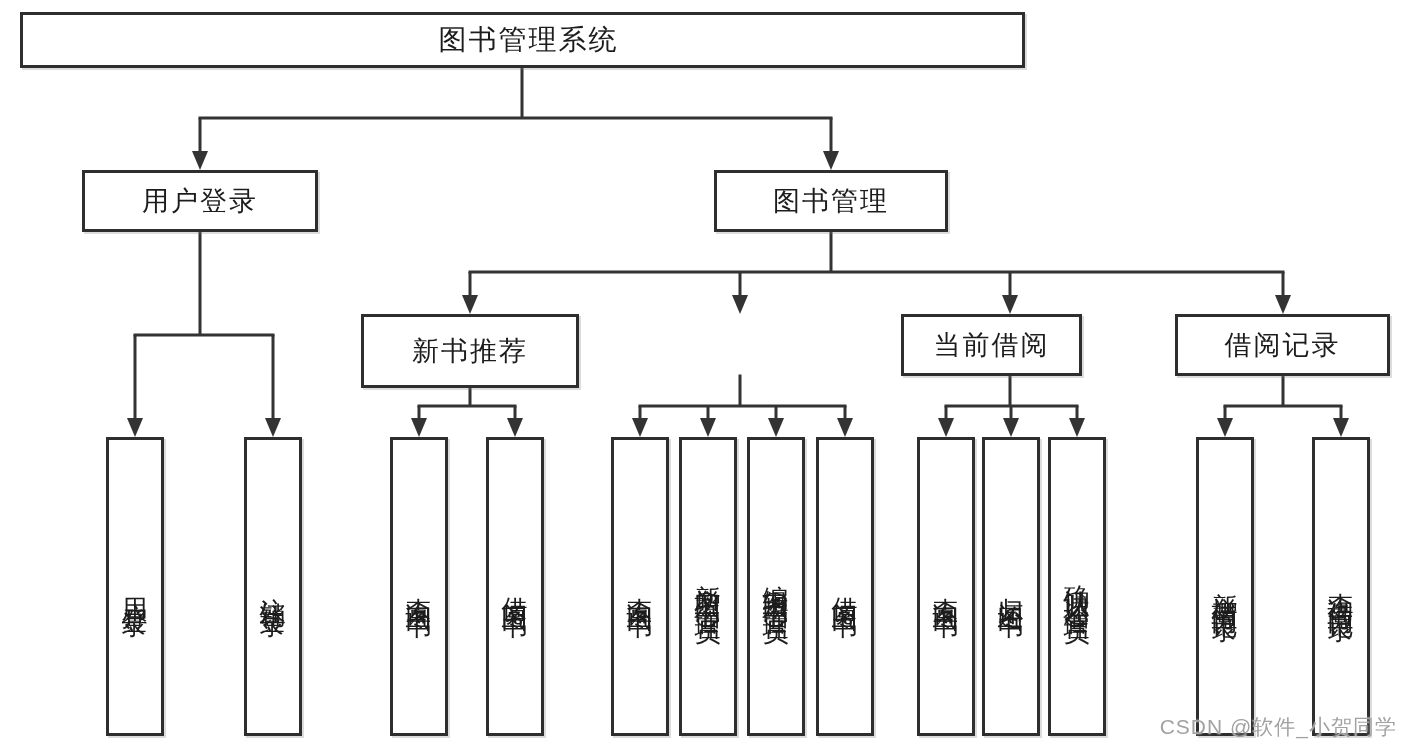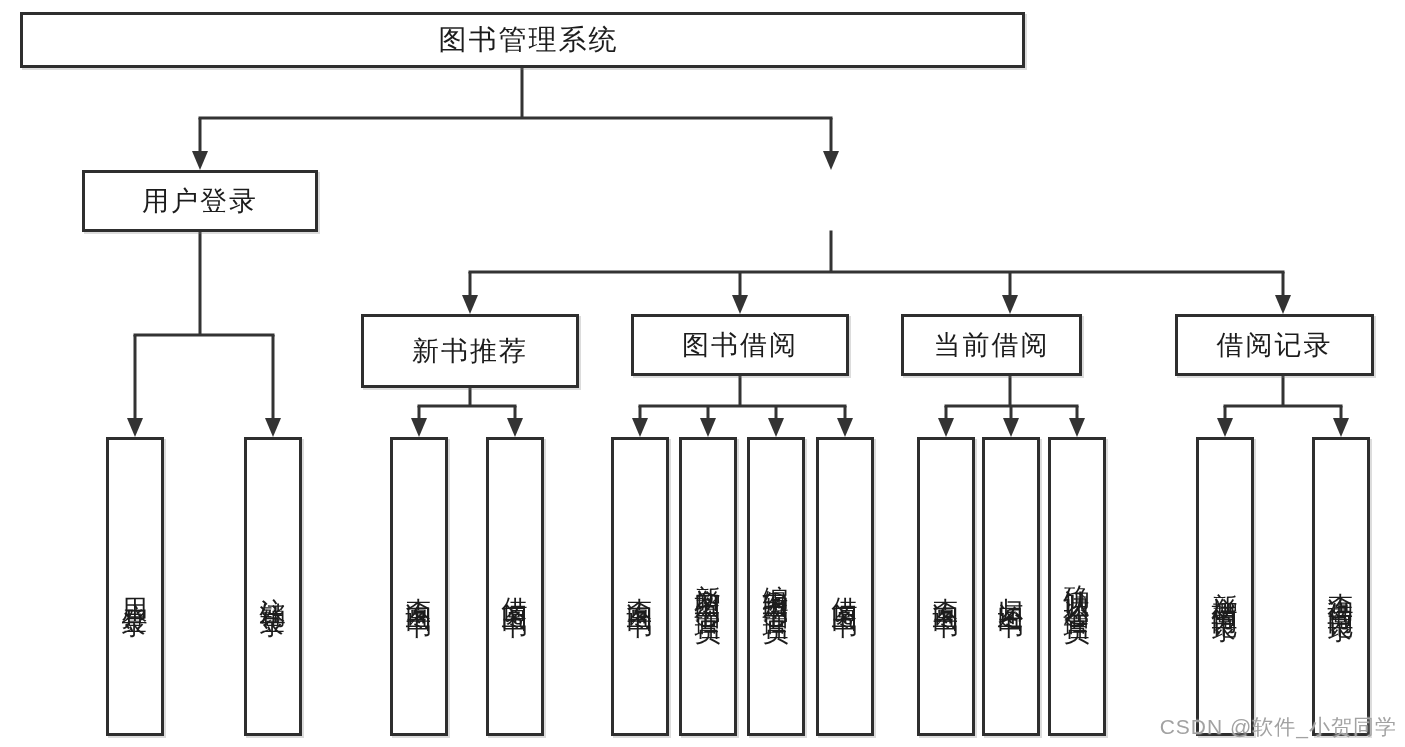--- a/index.html
+++ b/index.html
@@ -82,31 +82,31 @@
     </g>
   </svg>
 
   <div class="box root" style="left:20px;top:12px;width:1005px;height:56px">
     <span>图书管理系统</span>
   </div>
 
   <div class="box" style="left:82px;top:170px;width:236px;height:62px">
     <span>用户登录</span>
   </div>
+  <div class="box" style="left:714px;top:170px;width:234px;height:62px">
+    <span>图书管理</span>
+  </div>
 
   <div class="box" style="left:361px;top:314px;width:218px;height:74px">
     <span>新书推荐</span>
   </div>
-  <div class="box" style="left:631px;top:314px;width:218px;height:62px">
-    <span>图书借阅</span>
-  </div>
   <div class="box" style="left:901px;top:314px;width:181px;height:62px">
     <span>当前借阅</span>
   </div>
-  <div class="box" style="left:1175px;top:314px;width:199px;height:62px">
+  <div class="box" style="left:1175px;top:314px;width:215px;height:62px">
     <span>借阅记录</span>
   </div>
 
   <div class="box leaf" style="left:106px">
     <span class="v">用户登录</span>
   </div>
   <div class="box leaf" style="left:244px">
     <span class="v">注销登录</span>
   </div>
 

